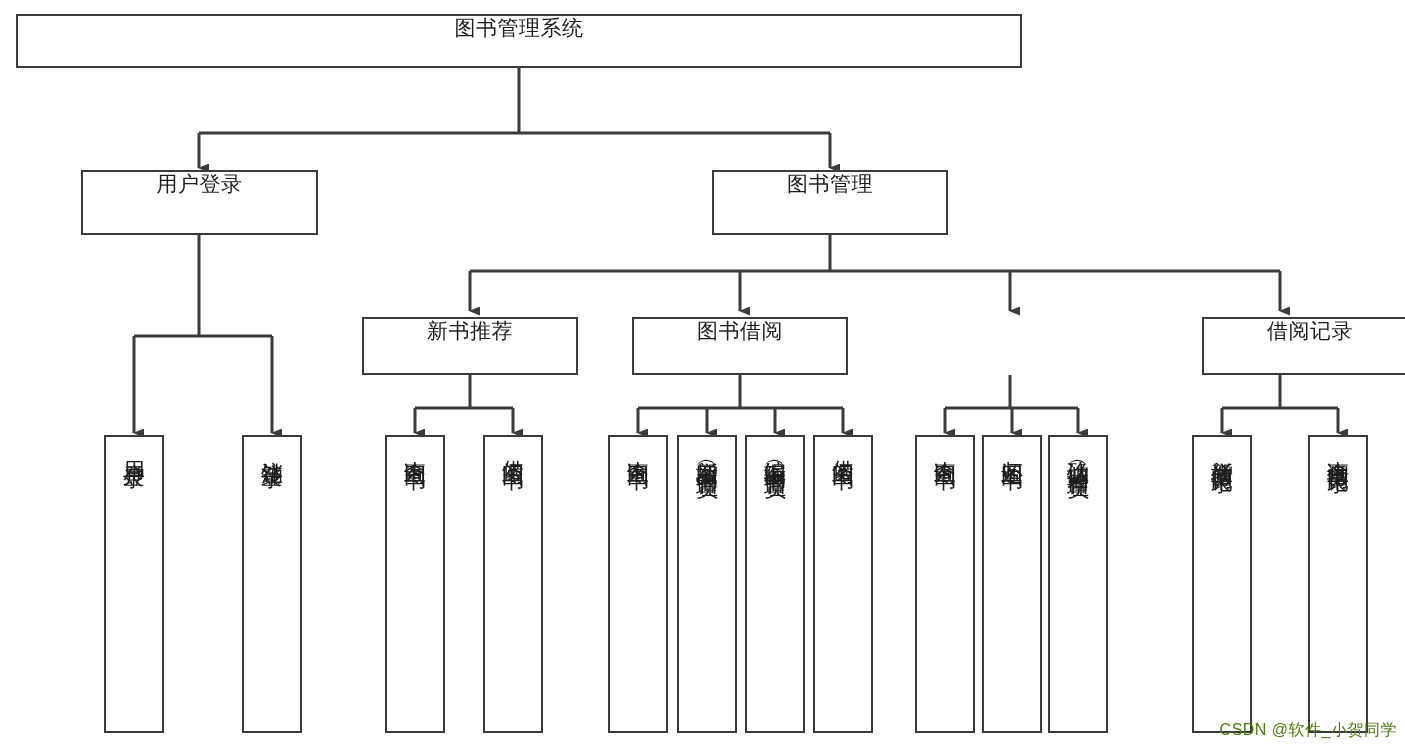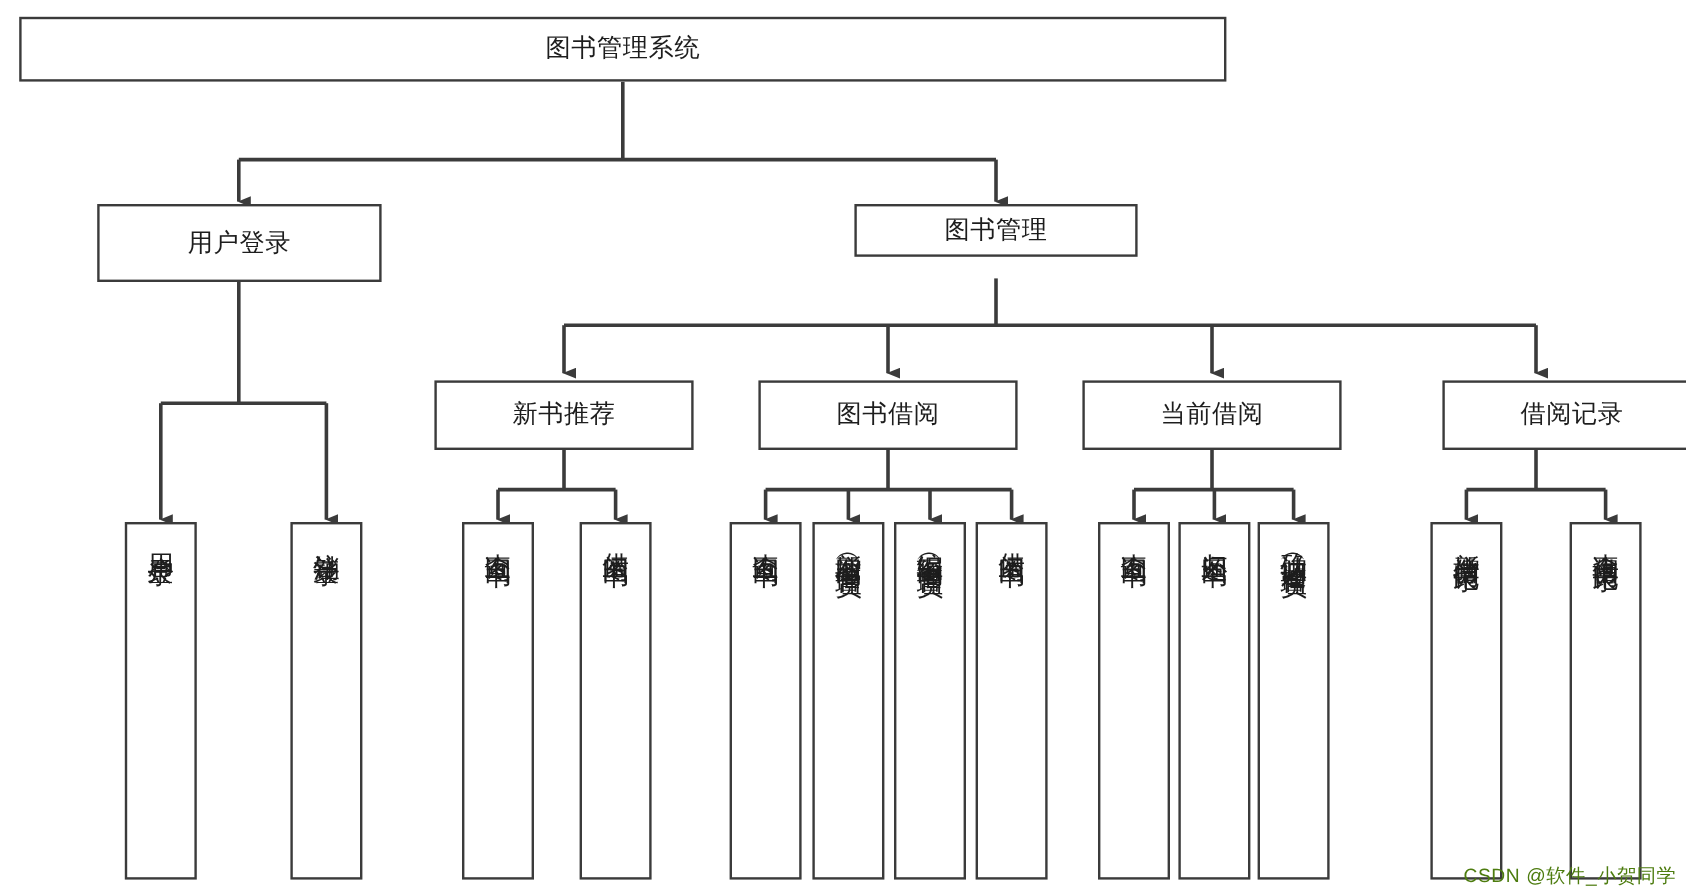--- a/index.html
+++ b/index.html
@@ -25,21 +25,20 @@
     width: 1405px;
     height: 747px;
     pointer-events: none;
   }
   .node {
     position: absolute;
     box-sizing: border-box;
     background: #ffffff;
     border: 2px solid #3b3b3b;
     display: flex;
-    align-items: center;
     justify-content: center;
     color: #1d1d1d;
   }
   .node .label {
     display: block;
     text-align: center;
     line-height: 1.12;
     white-space: nowrap;
   }
   
@@ -131,35 +130,32 @@
   </svg>
 
   <div class="node horiz" style="left:16px; top:14px; width:1006px; height:54px;">
     <span class="label">图书管理系统</span>
   </div>
 
   <div class="node horiz" style="left:81px; top:170px; width:237px; height:65px;">
     <span class="label">用户登录</span>
   </div>
 
-  <div class="node horiz" style="left:712px; top:170px; width:236px; height:44px;">
+  <div class="node horiz" style="left:712px; top:170px; width:236px; height:65px;">
     <span class="label">图书管理</span>
   </div>
 
   <div class="node horiz" style="left:362px; top:317px; width:216px; height:58px;">
     <span class="label">新书推荐</span>
   </div>
 
   <div class="node horiz" style="left:632px; top:317px; width:216px; height:58px;">
     <span class="label">图书借阅</span>
   </div>
 
-  <div class="node horiz" style="left:902px; top:317px; width:216px; height:58px;">
-    <span class="label">当前借阅</span>
-  </div>
 
   <div class="node horiz" style="left:1172px; top:317px; width:216px; height:58px;margin-left:30px;">
     <span class="label">借阅记录</span>
   </div>
 
   <div class="node vert" style="left:104px; top:435px; width:60px; height:298px;">
     <span class="label">用户登录</span>
   </div>
 
   <div class="node vert" style="left:242px; top:435px; width:60px; height:298px;">

